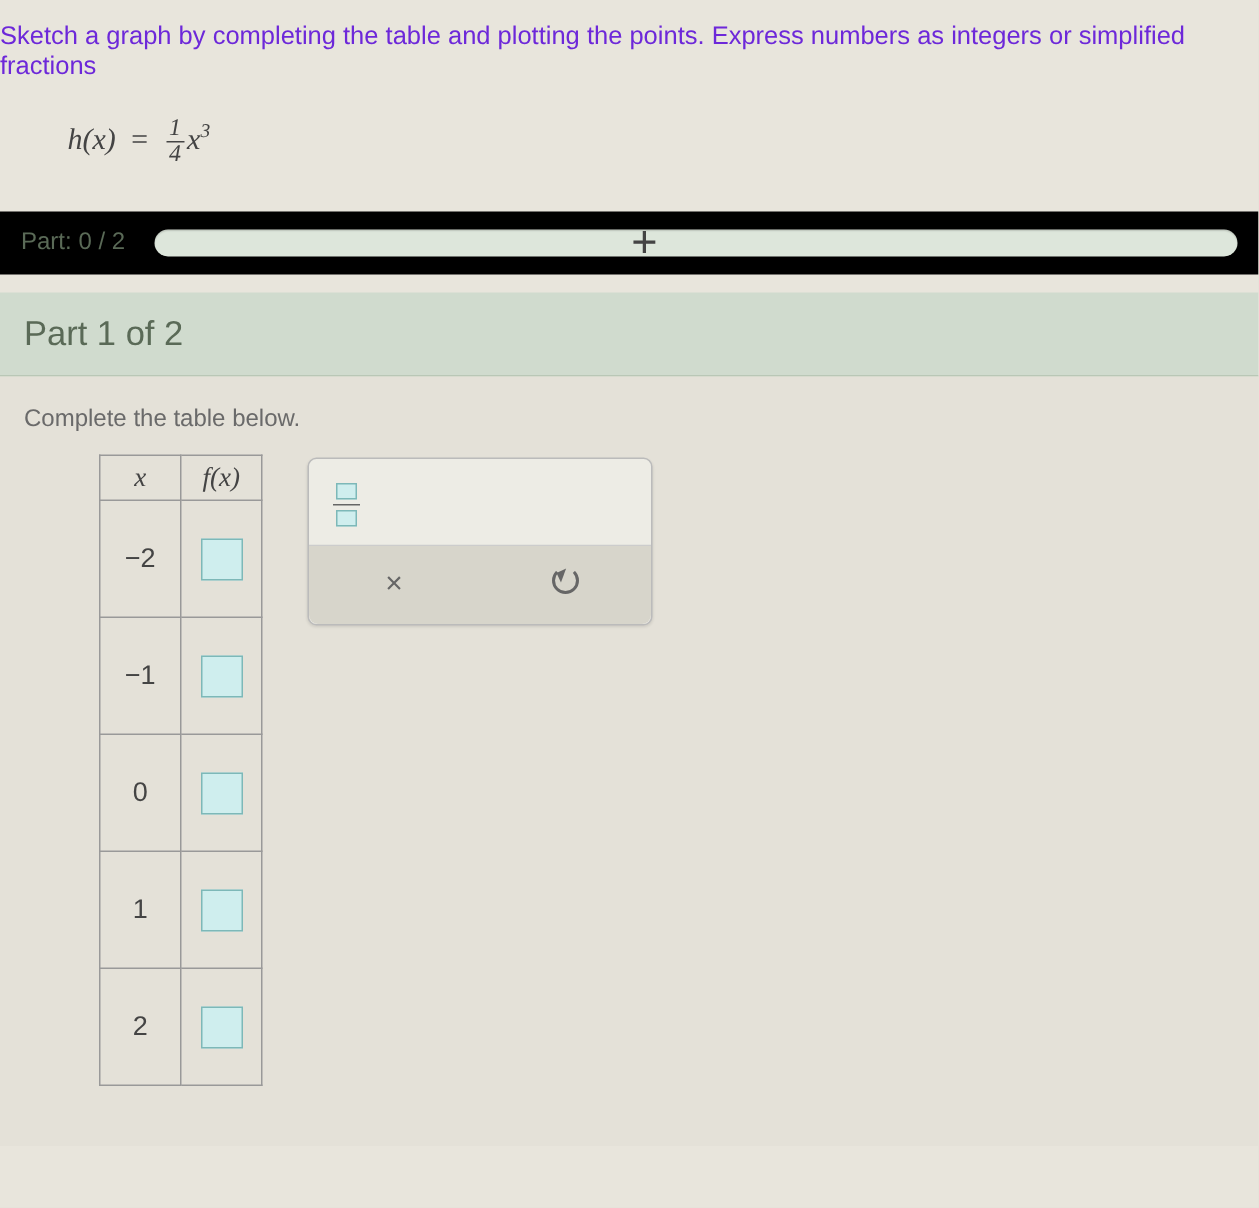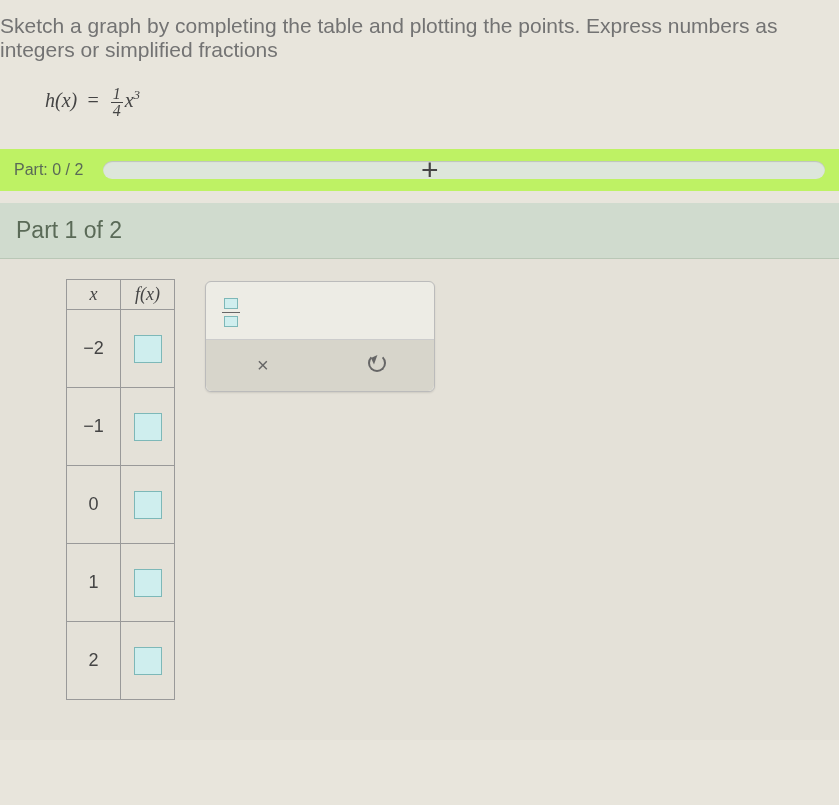--- a/index.html
+++ b/index.html
@@ -6,43 +6,43 @@
     body {
       font-family: Arial, Helvetica, sans-serif;
       background: #e8e5dc;
       width: 839px;
       height: 805px;
       overflow: hidden;
       color: #555;
     }
     .question-text {
       padding: 14px 0 14px 0;
-      font-size: 21px;
-      color: #737373;
+      font-size: 17px;
+      color: #6d28d9;
     }
     .equation-area {
       padding: 10px 16px 30px 45px;
       font-size: 20px;
       color: #444;
       font-style: italic;
       font-family: 'Times New Roman', serif;
     }
     .equation-area .frac {
       display: inline-block;
       vertical-align: middle;
       text-align: center;
       font-size: 16px;
       line-height: 1;
       margin: 0 2px;
     }
     .equation-area .frac .num { display:block; border-bottom: 1px solid #444; padding: 0 2px; }
     .equation-area .frac .den { display:block; padding: 0 2px; }
     .equation-area sup { font-size: 13px; vertical-align: super; }
     .part-bar {
-      background: #bef264;
+      background: #000000;
       padding: 12px 14px;
       margin-bottom: 12px;
       display: flex;
       align-items: center;
       color: #5a6a57;
       font-size: 16px;
     }
     .part-bar .track {
       flex: 1;
       height: 18px;
@@ -179,20 +179,21 @@
   <span>/</span>&nbsp;
   <span>2</span>
   <div class="track">
     <span class="plus">+</span>
   </div>
 </div>
 
 <div class="part-header">Part 1 of 2</div>
 
 <div class="part-body">
+  <div class="instruction">Complete the table below.</div>
 
   <div class="content-row">
     <table class="xf-table">
       <thead>
         <tr>
           <th>x</th>
           <th>f(x)</th>
         </tr>
       </thead>
       <tbody>

